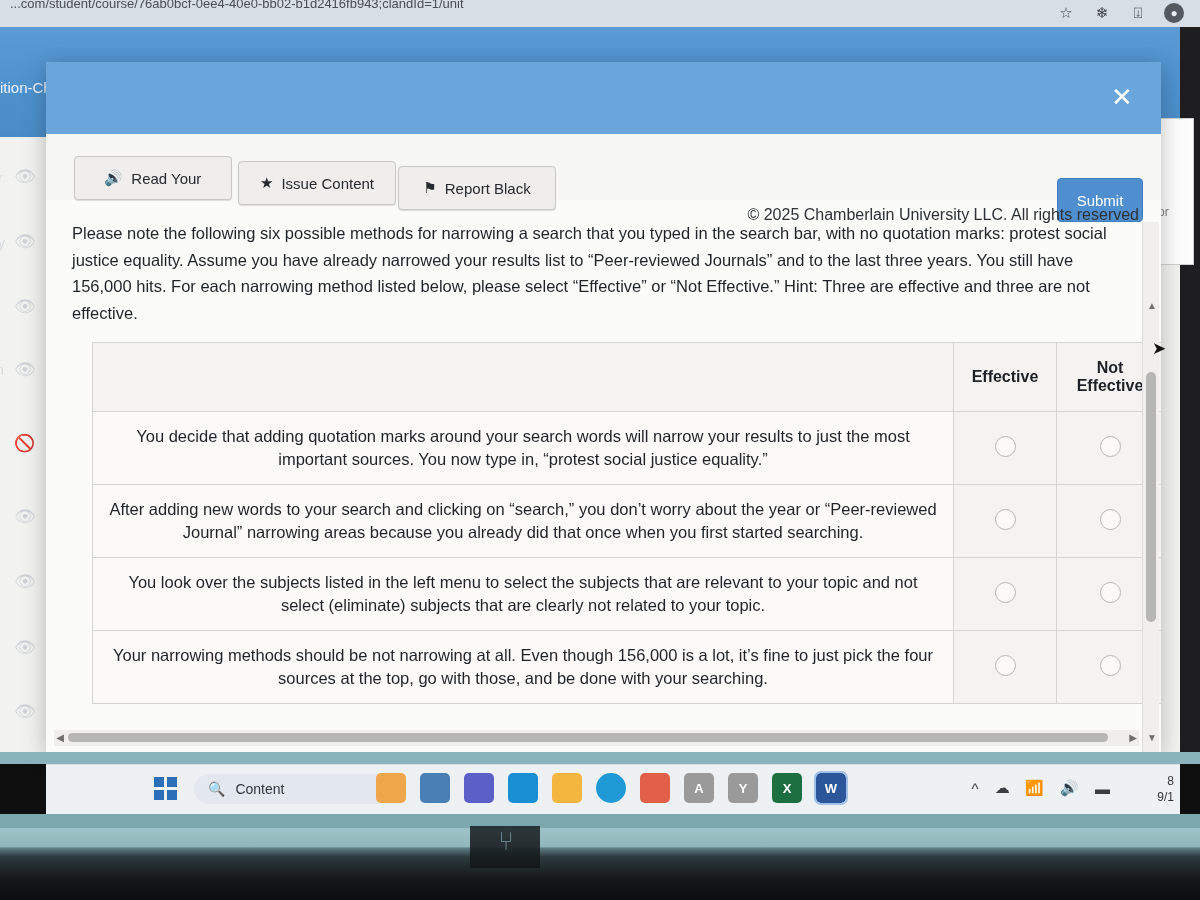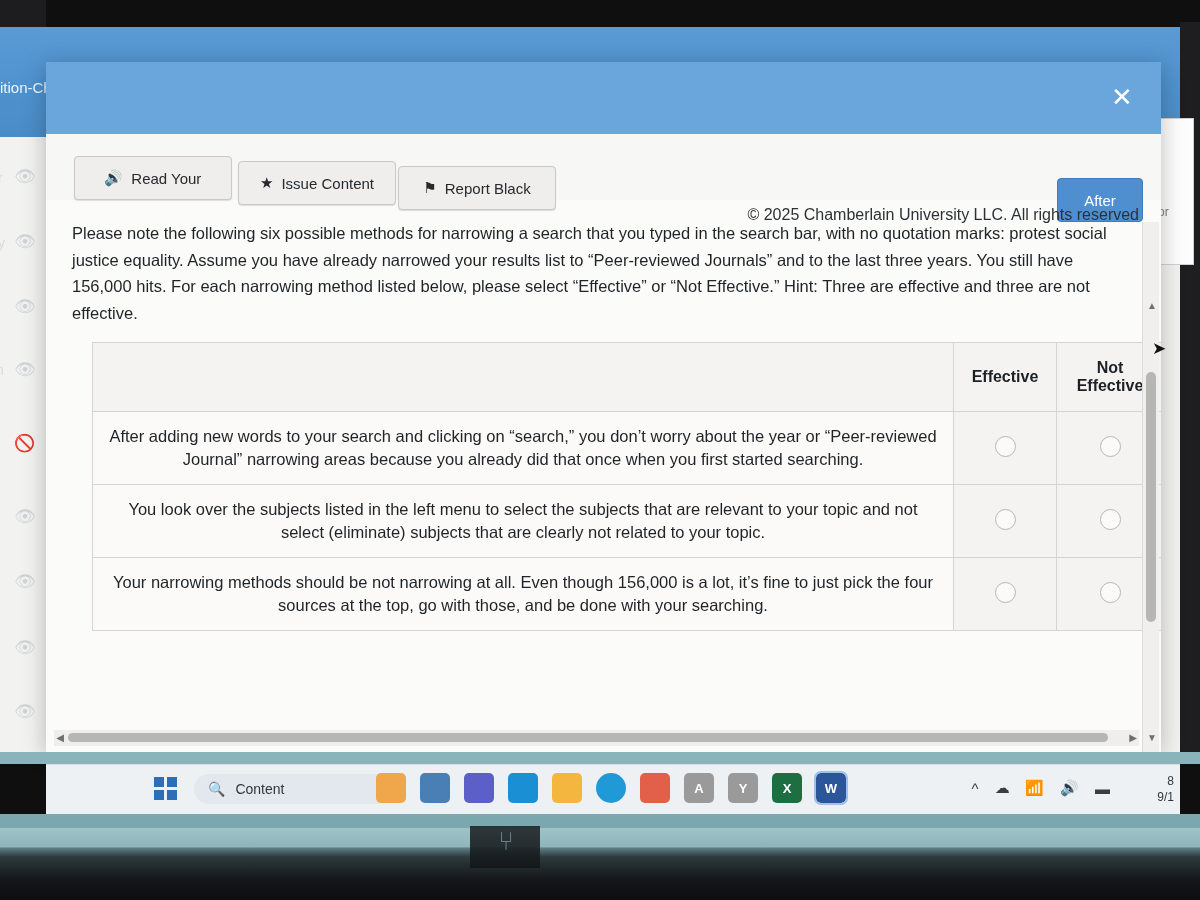--- a/index.html
+++ b/index.html
@@ -424,20 +424,29 @@
   }
 </style>
 </head>
 <body>
 
 <div id="screen">
 
   <div class="side-dark-left"></div>
   <div class="side-dark-right"></div>
 
+  <div class="browser-top">
+    <div class="url-text">...com/student/course/76ab0bcf-0ee4-40e0-bb02-b1d2416fb943;clandId=1/unit</div>
+    <div class="chrome-icons">
+      <span class="chrome-icon">☆</span>
+      <span class="chrome-icon">❄</span>
+      <span class="chrome-icon">⍗</span>
+      <span class="chrome-icon avatar">●</span>
+    </div>
+  </div>
 
   <div class="page-body"></div>
   <div class="course-header">
     <div class="course-breadcrumb">ition-Chavez &gt; Unit 2</div>
   </div>
 
   <div class="eye-rail">
     <span class="rail-label" style="left:-2px; top:20px;">r</span>
     <span class="rail-label" style="left:-2px; top:85px;">y</span>
     <span class="rail-label" style="left:-4px; top:212px;">n</span>
@@ -467,39 +476,44 @@
         <span>Read Your</span>
       </div>
       <div class="tool-btn" id="btn-rate-content">
         <span>★</span>
         <span>Issue Content</span>
       </div>
       <div class="tool-btn" id="btn-report-issue">
         <span>⚑</span>
         <span>Report Black</span>
       </div>
-      <div class="submit-btn">After</div>
+      <div class="submit-btn">Submit</div>
     </div>
 
     <div class="copyright">© 2025 Chamberlain University LLC. All rights reserved</div>
     <div class="prompt">Please note the following six possible methods for narrowing a search that you typed in the search bar, with no quotation marks: protest social justice equality. Assume you have already narrowed your results list to “Peer-reviewed Journals” and to the last three years. You still have 156,000 hits. For each narrowing method listed below, please select “Effective” or “Not Effective.” Hint: Three are effective and three are not effective.</div>
 
     <table class="qtable">
       <thead>
         <tr>
           <th class="col-stmt"></th>
           <th class="col-eff">Effective</th>
           <th class="col-not">
             <div>Not</div>
             <div>Effective</div>
           </th>
         </tr>
       </thead>
       <tbody>
         <tr>
+          <td class="stmt-cell">You decide that adding quotation marks around your search words will narrow your results to just the most important sources. You now type in, “protest social justice equality.”</td>
+          <td class="radio-cell"><span class="radio"></span></td>
+          <td class="radio-cell"><span class="radio"></span></td>
+        </tr>
+        <tr>
           <td class="stmt-cell">After adding new words to your search and clicking on “search,” you don’t worry about the year or “Peer-reviewed Journal” narrowing areas because you already did that once when you first started searching.</td>
           <td class="radio-cell"><span class="radio"></span></td>
           <td class="radio-cell"><span class="radio"></span></td>
         </tr>
         <tr>
           <td class="stmt-cell">You look over the subjects listed in the left menu to select the subjects that are relevant to your topic and not select (eliminate) subjects that are clearly not related to your topic.</td>
           <td class="radio-cell"><span class="radio"></span></td>
           <td class="radio-cell"><span class="radio"></span></td>
         </tr>
         <tr>

